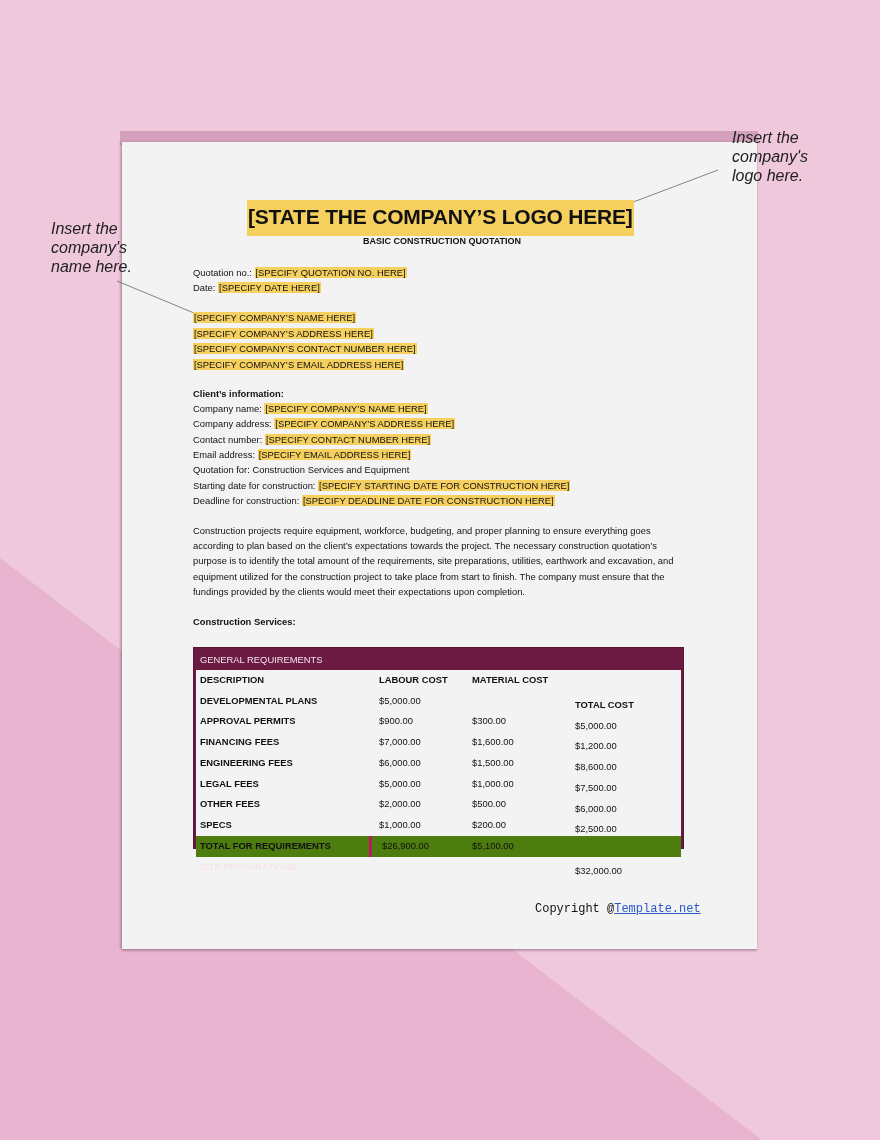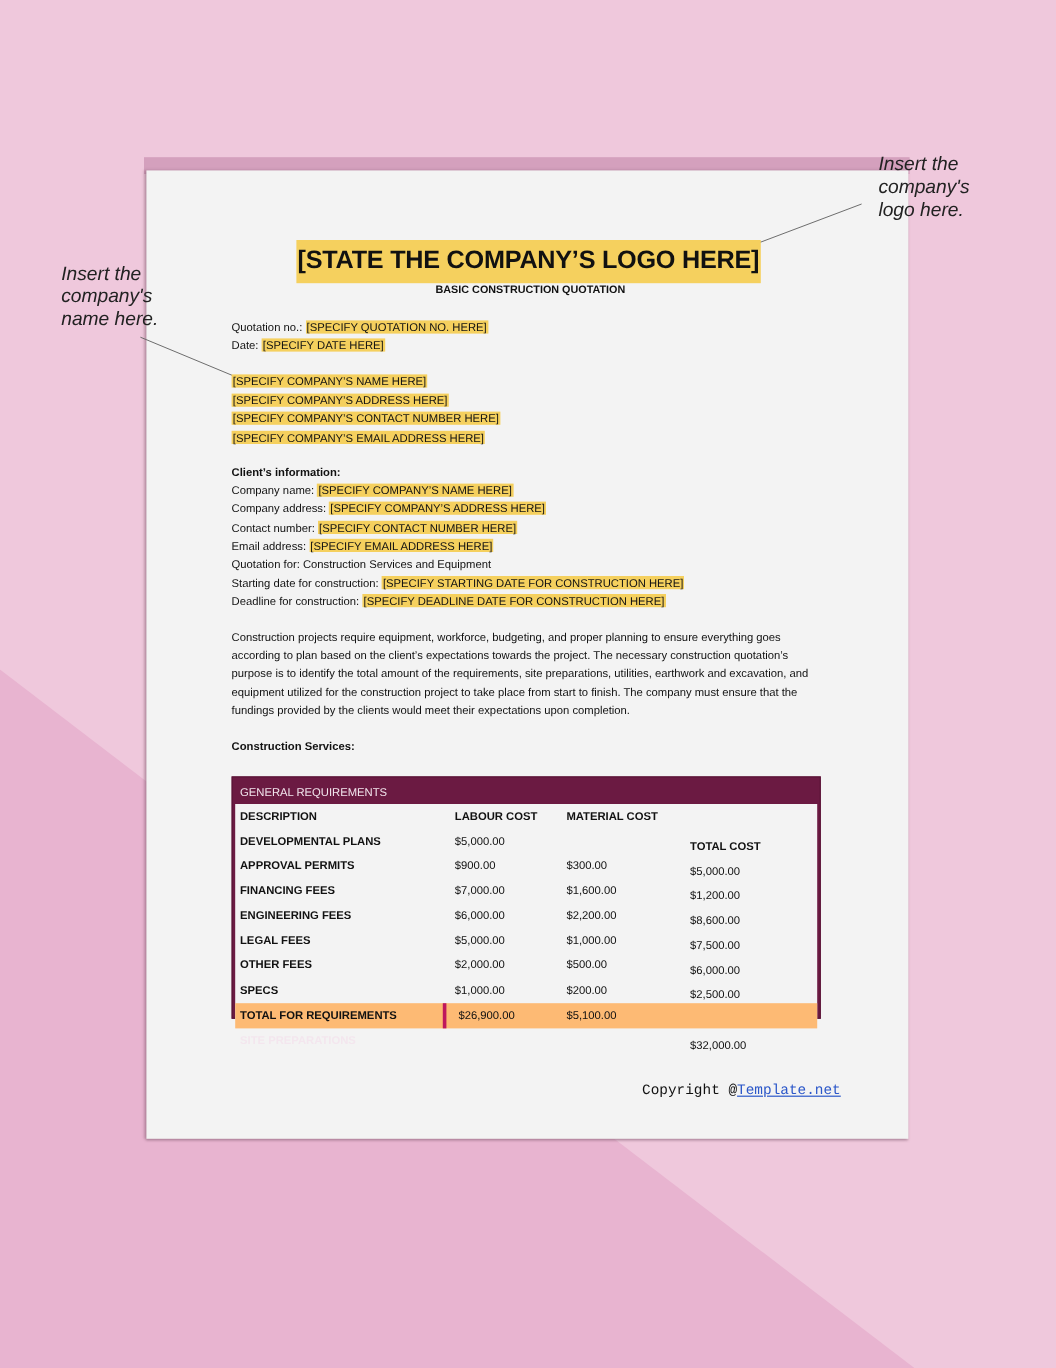--- a/index.html
+++ b/index.html
@@ -65,21 +65,21 @@
     color: #f3e6ee; font-size: 9.4px; line-height: 21px; padding-left: 6px;
   }
   .tbl .inner {
     position: absolute; left: 2px; top: 22px; width: 485px; height: 187px;
     background: #f3f3f3;
   }
   .tbl .row {
     position: absolute; left: 0; width: 100%; height: 20.7px;
     font-size: 9.4px; line-height: 20.7px;
   }
-  .tbl .row.total { background: #fdba74; text-align: center; }
+  .tbl .row.total { background: #4d7c0f; text-align: center; }
   .tbl .cell { position: absolute; top: 0; white-space: nowrap; }
   .c0 { left: 4px; font-weight: bold; }
   .c1 { left: 183px; }
   .c2 { left: 276px; }
   .c3 { left: 379px; margin-top: 25px; }
   .tbl .row.head .cell { font-weight: bold; }
   .tbl .row.total .c1 { border-left: 3px solid #be185d; left: 173px; padding-left: 10px; height: 100%; }
 
   .copyright {
     position: absolute; left: 535px; top: 902px;
@@ -192,21 +192,21 @@
       </div>
       <div class="row" style="top:62.1px;">
         <span class="cell c0">FINANCING FEES</span>
         <span class="cell c1">$7,000.00</span>
         <span class="cell c2">$1,600.00</span>
         <span class="cell c3">$8,600.00</span>
       </div>
       <div class="row" style="top:82.8px;">
         <span class="cell c0">ENGINEERING FEES</span>
         <span class="cell c1">$6,000.00</span>
-        <span class="cell c2">$2,200.00</span>
+        <span class="cell c2">$1,500.00</span>
         <span class="cell c3">$7,500.00</span>
       </div>
       <div class="row" style="top:103.5px;">
         <span class="cell c0">LEGAL FEES</span>
         <span class="cell c1">$5,000.00</span>
         <span class="cell c2">$1,000.00</span>
         <span class="cell c3">$6,000.00</span>
       </div>
       <div class="row" style="top:124.2px;">
         <span class="cell c0">OTHER FEES</span>

